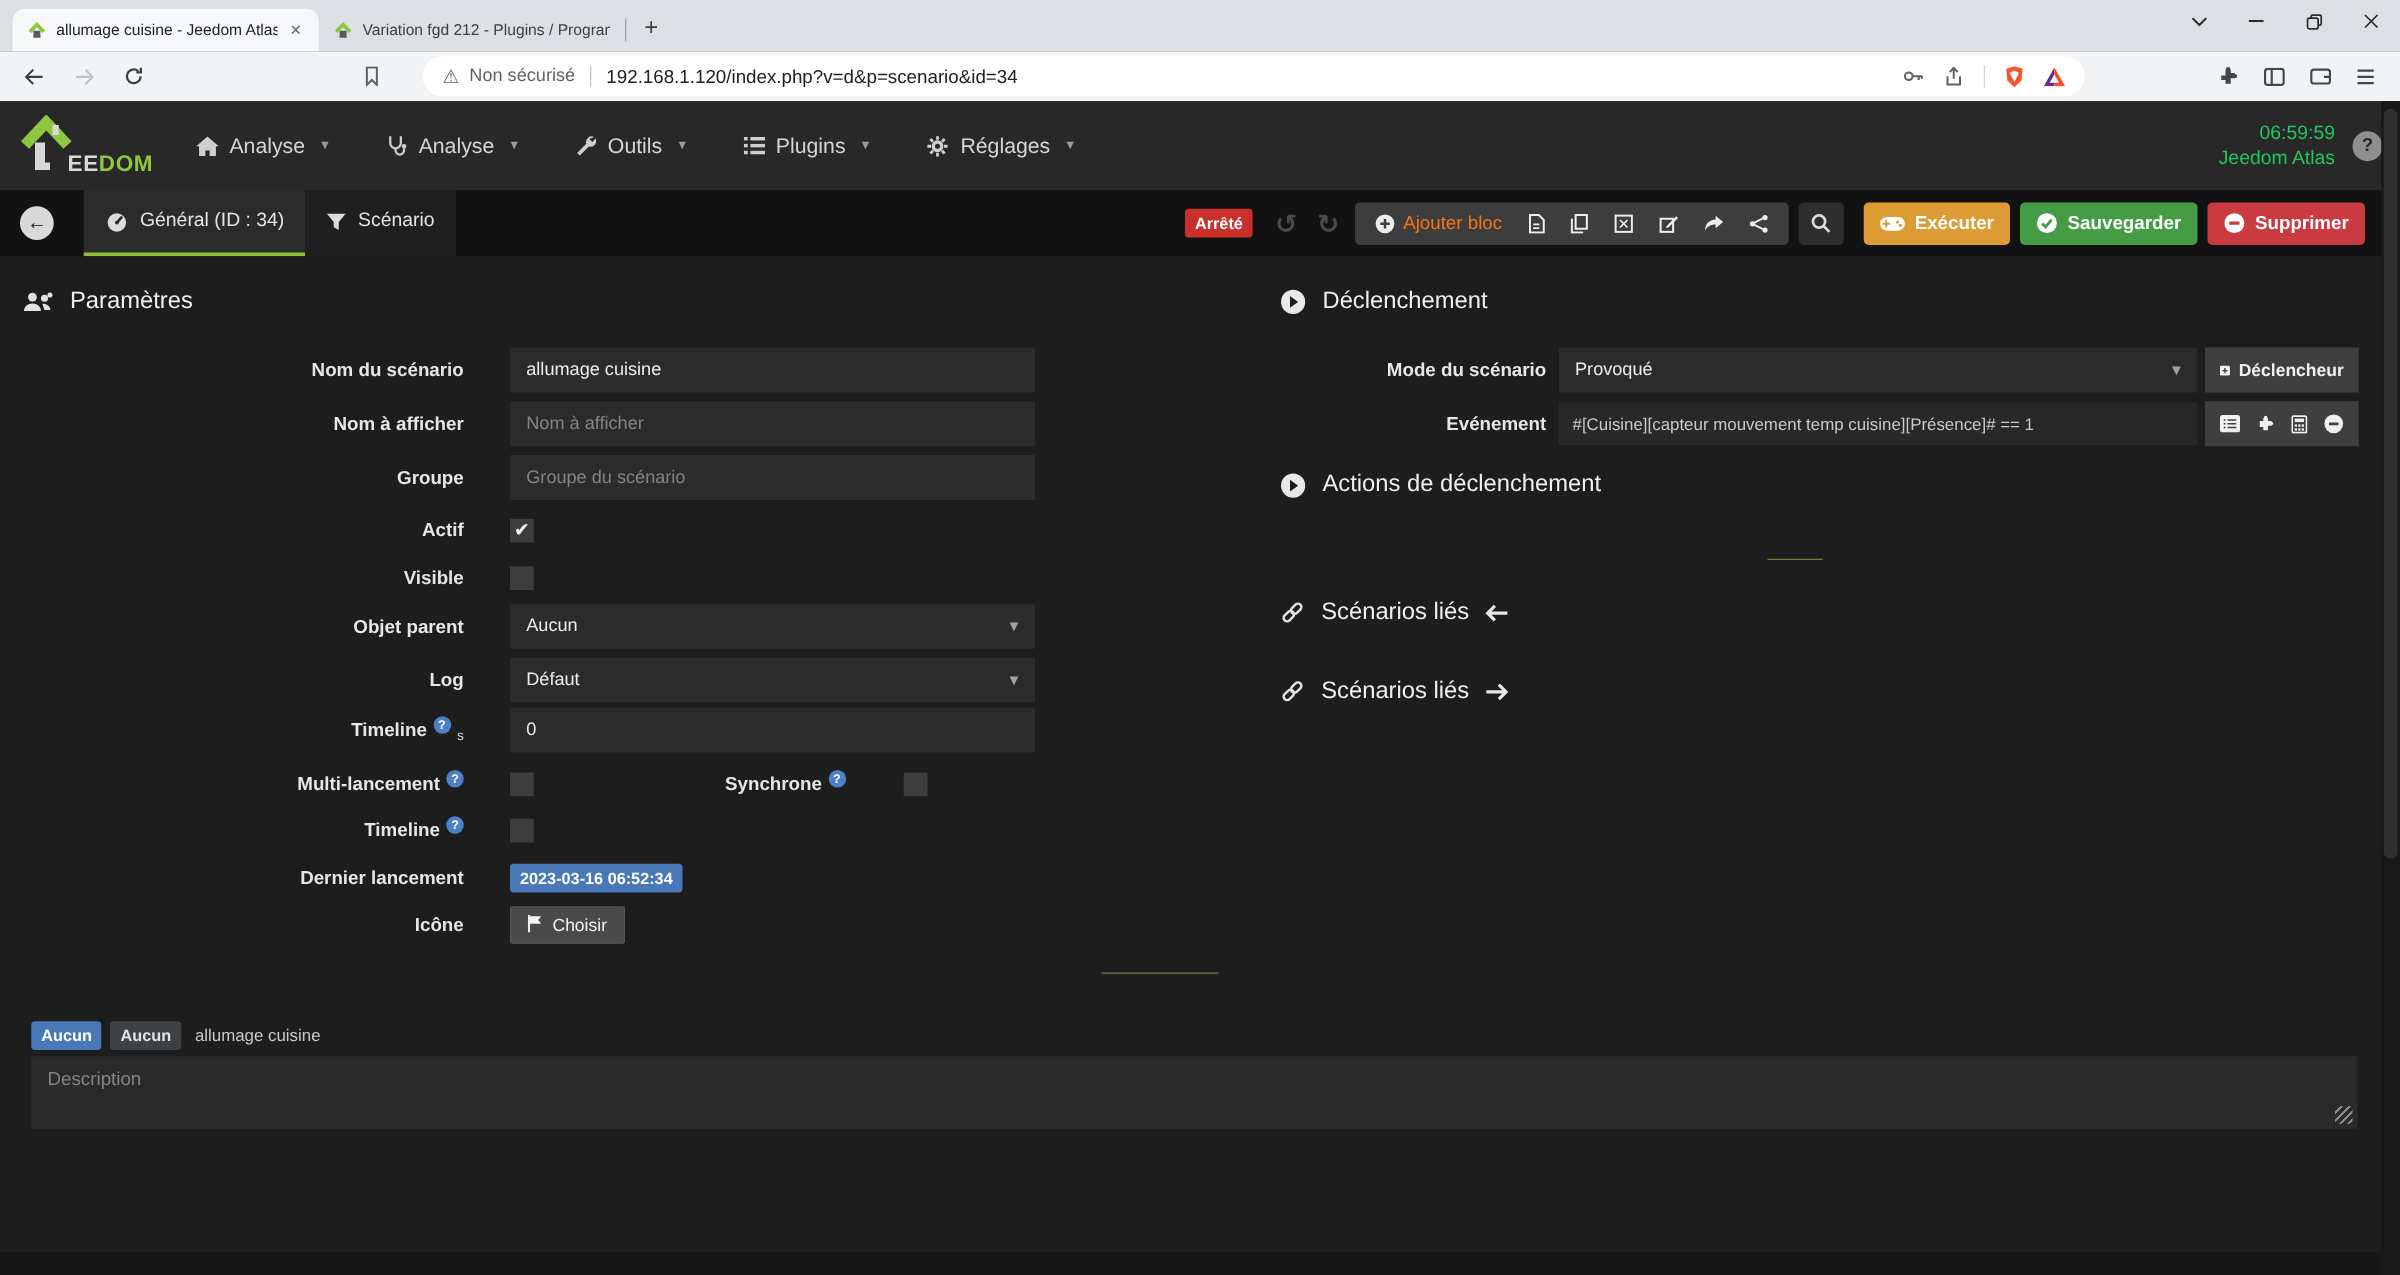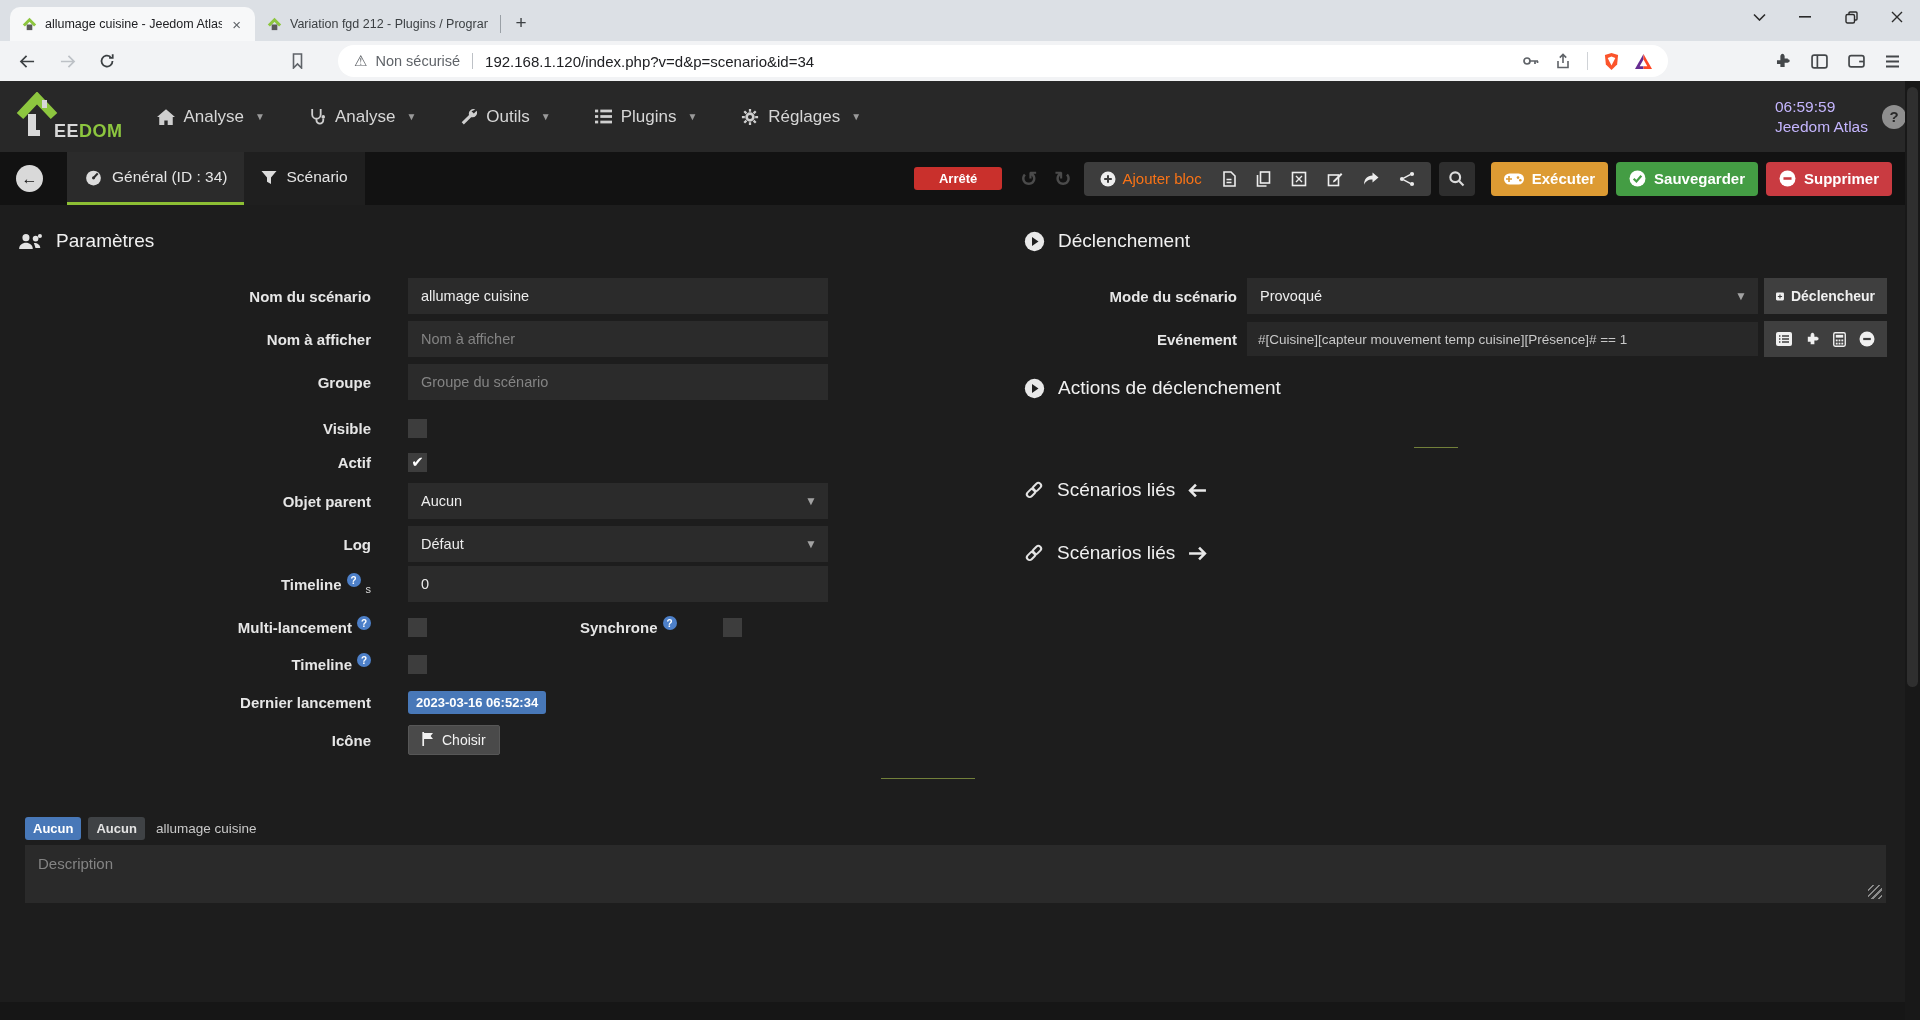--- a/index.html
+++ b/index.html
@@ -33,30 +33,30 @@
 
   
   .jnav{top:81px;height:71px;background:#282828;display:flex;align-items:center;color:#cfcfcf}
   .logo{display:flex;align-items:flex-end;margin:0 34px 0 14px}
   .logotext{font-size:18px;font-weight:bold;color:#d8d8d8;letter-spacing:.5px;margin-left:-6px}
   .logotext b{color:#8dc63f}
   .jmenu{display:flex;align-items:center;gap:44px}
   .jitem{display:flex;align-items:center;gap:9px;font-size:17px;color:#d6d6d6}
   .caret{font-size:10px;color:#9a9a9a;margin-left:2px}
   .jright{margin-left:auto;display:flex;align-items:center;gap:14px;padding-right:14px}
-  .clockbox{text-align:left;font-size:15.5px;color:#c4b5fd;line-height:20px}
+  .clockbox{text-align:right;font-size:15.5px;color:#22c55e;line-height:20px}
   .helpcircle{width:24px;height:24px;border-radius:50%;background:#8f8f8f;color:#282828;font-weight:bold;font-size:15px;display:flex;align-items:center;justify-content:center}
 
   
   .jtabbar{top:152px;height:53px;background:#121212;display:flex;align-items:center}
   .backcircle{width:27px;height:27px;border-radius:50%;background:#d9d9d9;color:#141414;display:flex;align-items:center;justify-content:center;font-size:16px;font-weight:bold;margin:0 24px 0 16px}
   .ptab{height:100%;display:flex;align-items:center;gap:9px;padding:0 17px;font-size:15.5px;color:#e4e4e4;background:#1f1f1f;border-bottom:3px solid transparent}
   .ptab.active{background:#2b2b2b;border-bottom-color:#8dbf34}
   .ttools{margin-left:auto;display:flex;align-items:center;gap:8px;padding-right:28px}
-  .statusbadge{background:#c9302c;color:#fff;font-size:13px;font-weight:bold;padding:4px 25px;border-radius:3px;margin-right:6px}
+  .statusbadge{background:#c9302c;color:#fff;font-size:13px;font-weight:bold;padding:4px 8px;border-radius:3px;margin-right:6px}
   .histbtn{font-size:21px;font-weight:bold;color:#4b4b4b;padding:0 4px;font-family:"DejaVu Sans",sans-serif}
   .toolgroup{background:#3d3d3d;border-radius:4px;height:34px;display:flex;align-items:center;padding:0 6px}
   .tool{padding:0 10px;display:flex;align-items:flex-end;gap:7px;color:#f97316;font-size:15px}
   .searchtile{background:#2e2e2e;border-radius:4px;width:36px;height:34px;display:flex;align-items:center;justify-content:center;margin-right:8px}
   .abtn{height:34px;border-radius:4px;display:flex;align-items:center;gap:8px;padding:0 13px;font-size:15px;font-weight:bold;color:#fff}
   .abtn.exec{background:#dd9b33}
   .abtn.save{background:#449d44}
   .abtn.del{background:#c93b41}
 
   
@@ -447,30 +447,30 @@
           <input class="tinput" placeholder="Nom à afficher" style="">
         </div>
     </div>
     <div class="frow">
       <label class="flabel">Groupe</label>
       <div class="fctrl">
           <input class="tinput" placeholder="Groupe du scénario" style="">
         </div>
     </div>
 
+    <div class="frow chkrow" style="margin:14px 0 0">
+      <label class="flabel">Actif</label>
+      <div class="fctrl">
+          <span class="chk checked"></span>
+        </div>
+    </div>
     <div class="frow chkrow" style="margin:18px 0 0">
       <label class="flabel">Visible</label>
       <div class="fctrl">
           <span class="chk"></span>
-        </div>
-    </div>
-    <div class="frow chkrow" style="margin:14px 0 0">
-      <label class="flabel">Actif</label>
-      <div class="fctrl">
-          <span class="chk checked"></span>
         </div>
     </div>
 
     <div class="frow" style="margin:11px 0 7px">
       <label class="flabel">Objet parent</label>
       <div class="fctrl">
           <div class="tselect">
             <span>Aucun</span>
             <span class="sel-caret">▼</span>
           </div>

